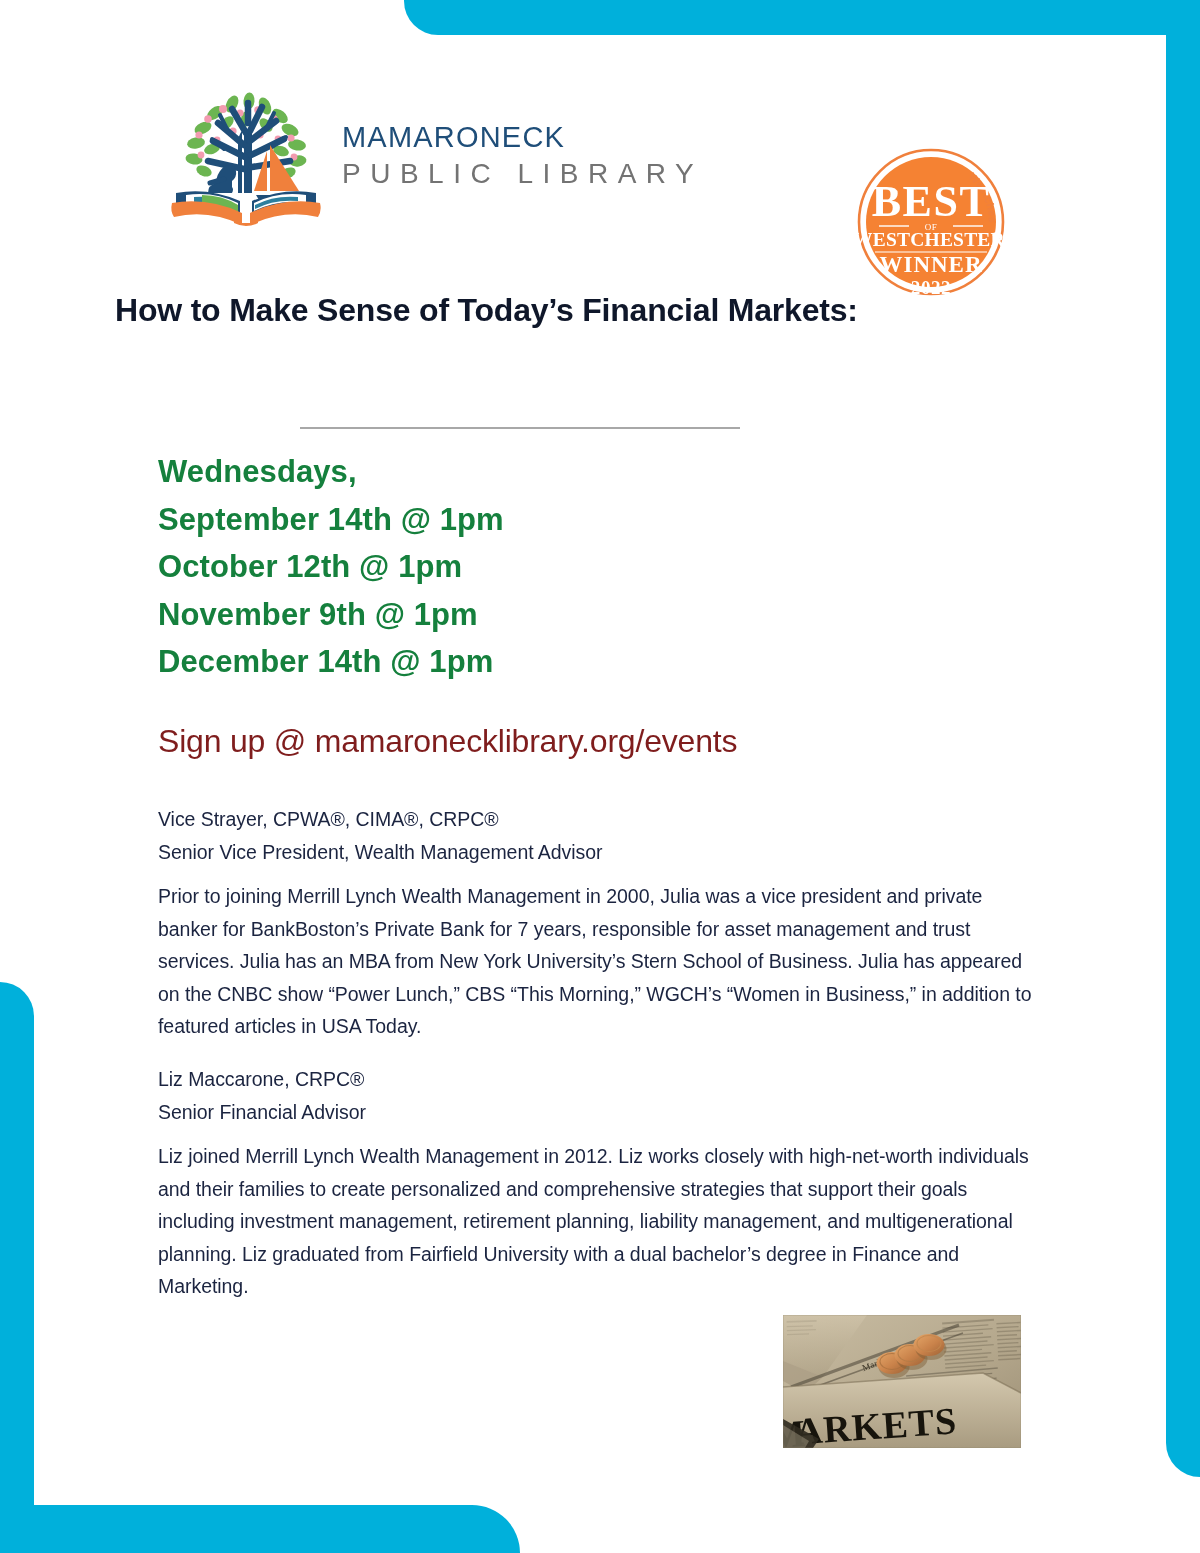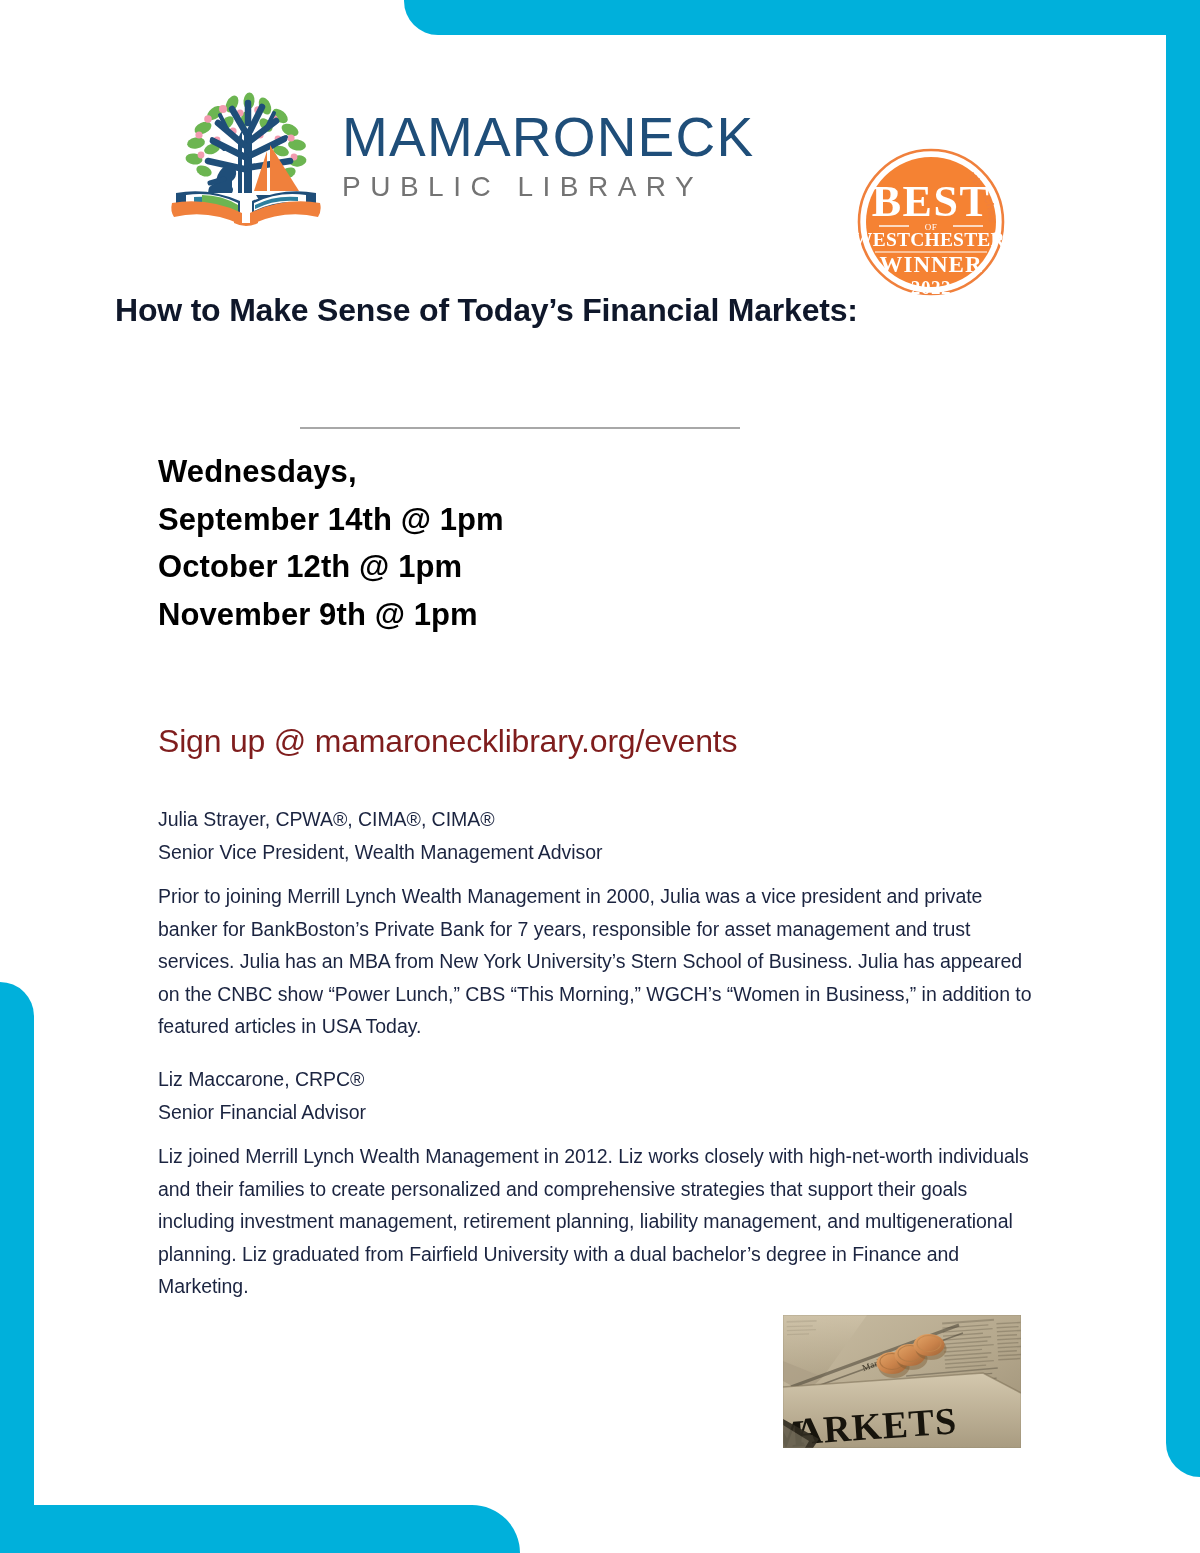--- a/index.html
+++ b/index.html
@@ -66,21 +66,21 @@
     left: 168px;
     top: 5px;
     display: flex;
     align-items: center;
     gap: 18px;
   }
   .logo-mark { width: 156px; height: 145px; display: block; }
 
   .logo-words { display: flex; flex-direction: column; line-height: 1; }
   .logo-word-main {
-    font-size: 55px;
+    font-size: 29px;
     letter-spacing: 1.2px;
     color: #1f4e79;
     font-weight: 400;
     font-family: "Liberation Sans", sans-serif;
   }
   .logo-word-sub {
     font-size: 28px;
     letter-spacing: 9.5px;
     color: #737373;
     font-weight: 400;
@@ -124,21 +124,21 @@
   
   .dates {
     position: absolute;
     left: 158px;
     top: 448px;
     width: 700px;
   }
   .date-line {
     font-size: 31px;
     font-weight: 700;
-    color: #000000;
+    color: #15803d;
     line-height: 47.5px;
     letter-spacing: 0.1px;
     white-space: nowrap;
   }
 
   
   .signup {
     position: absolute;
     left: 158px;
     top: 723px;
@@ -307,26 +307,27 @@
     <div class="title-line">How to Make Sense of Today’s Financial Markets:</div>
   </div>
 
   <div class="divider"></div>
 
   <div class="dates">
     <div class="date-line">Wednesdays,</div>
     <div class="date-line">September 14th @ 1pm</div>
     <div class="date-line">October 12th @ 1pm</div>
     <div class="date-line">November 9th @ 1pm</div>
+    <div class="date-line">December 14th @ 1pm</div>
   </div>
 
   <div class="signup">Sign up @ mamaronecklibrary.org/events</div>
 
   <div class="bio bio-julia">
-    <p class="bio-name">Julia Strayer, CPWA®, CIMA®, CIMA®</p>
+    <p class="bio-name">Vice Strayer, CPWA®, CIMA®, CRPC®</p>
     <p class="bio-role">Senior Vice President, Wealth Management Advisor</p>
     <p class="bio-body">Prior to joining Merrill Lynch Wealth Management in 2000, Julia was a vice president and private banker for BankBoston’s Private Bank for 7 years, responsible for asset management and trust services.  Julia has an MBA  from New York University’s Stern School of Business. Julia has appeared on the CNBC show “Power Lunch,” CBS “This Morning,” WGCH’s “Women in Business,” in addition to featured articles in USA Today.</p>
   </div>
 
   <div class="bio bio-liz">
     <p class="bio-name">Liz Maccarone, CRPC®</p>
     <p class="bio-role">Senior Financial Advisor</p>
     <p class="bio-body">Liz joined Merrill Lynch Wealth Management in 2012. Liz works closely with high-net-worth individuals and their families to create personalized and comprehensive strategies that support their goals including investment management, retirement planning, liability management, and multigenerational planning. Liz graduated from Fairfield University with a dual bachelor’s degree in Finance and Marketing.</p>
   </div>
 

